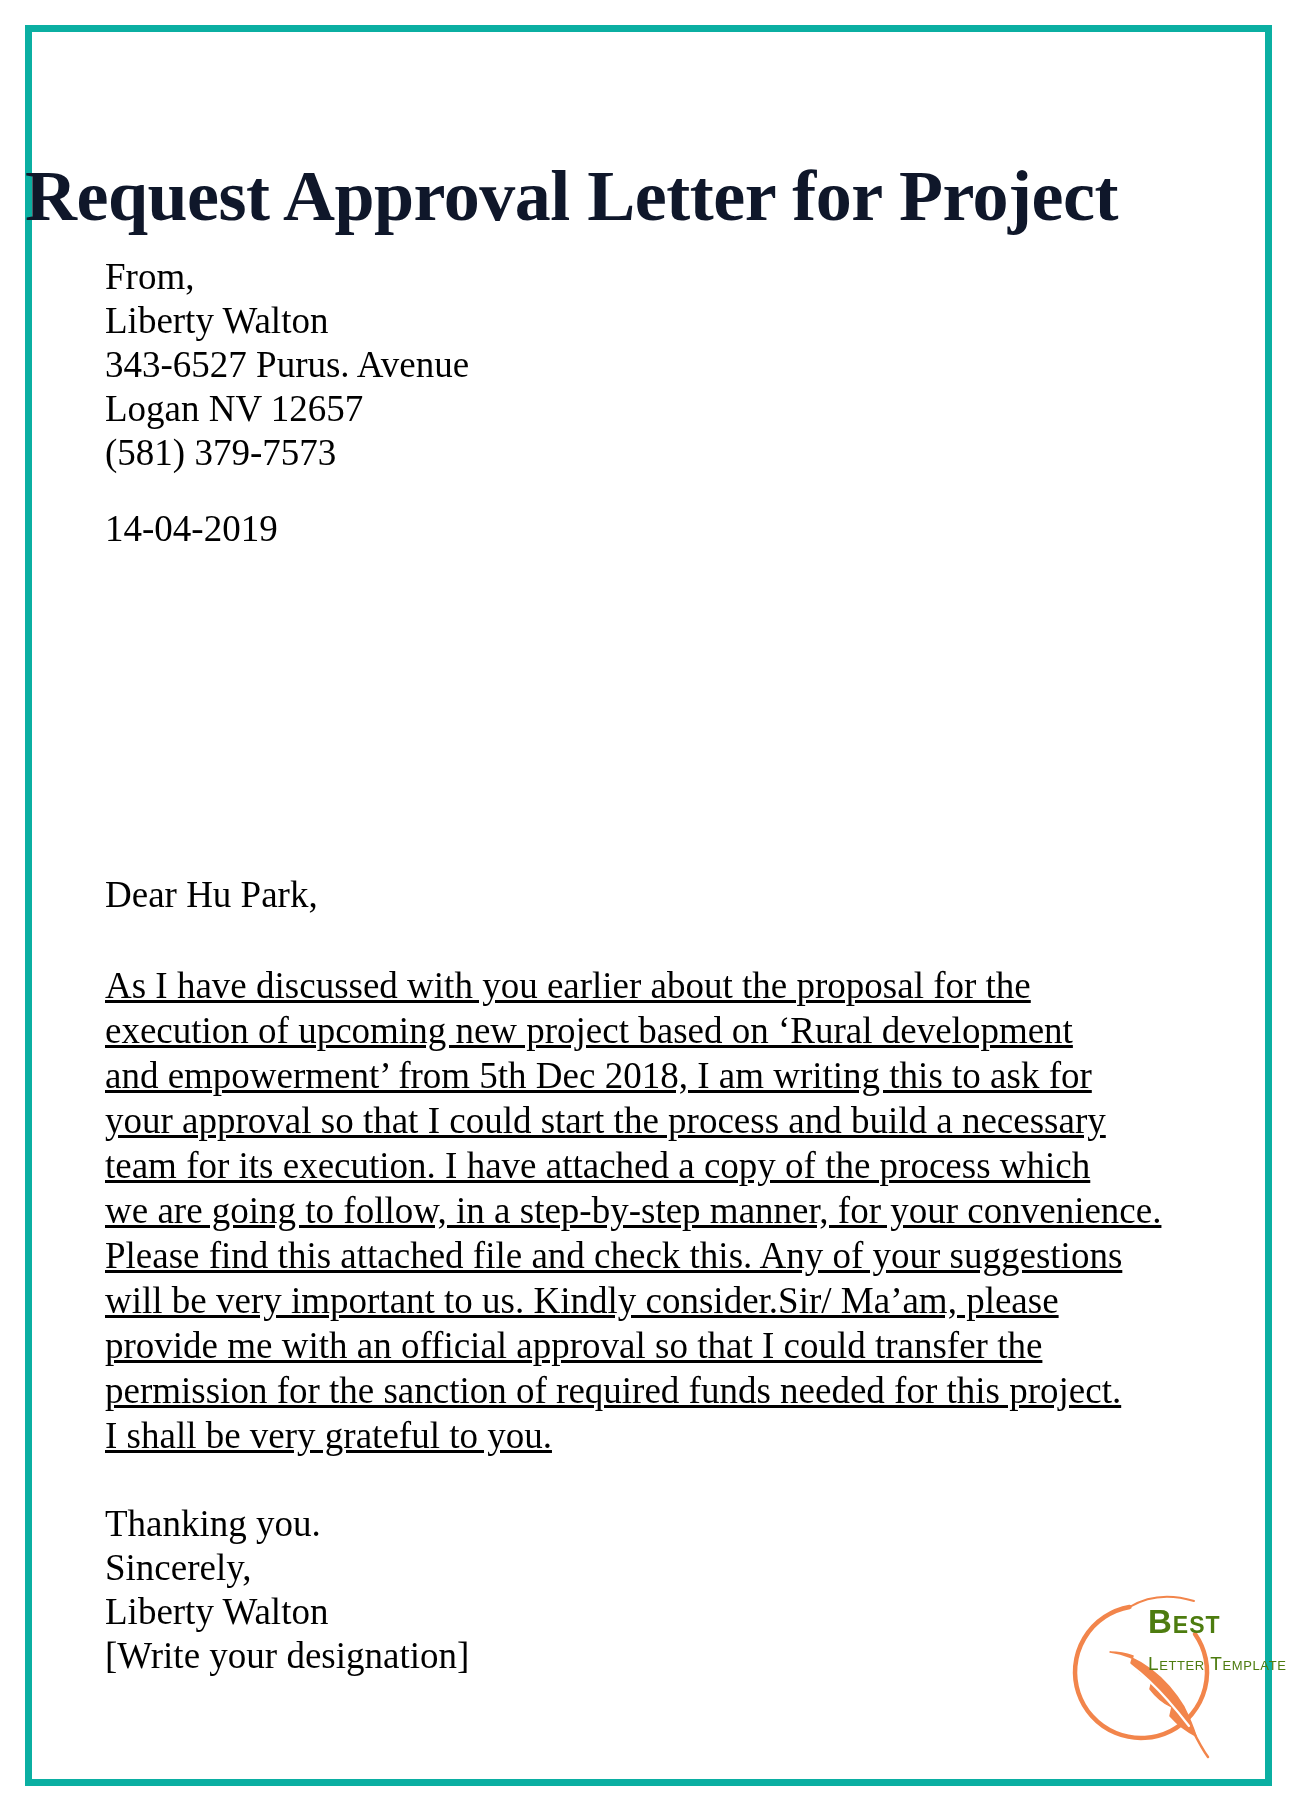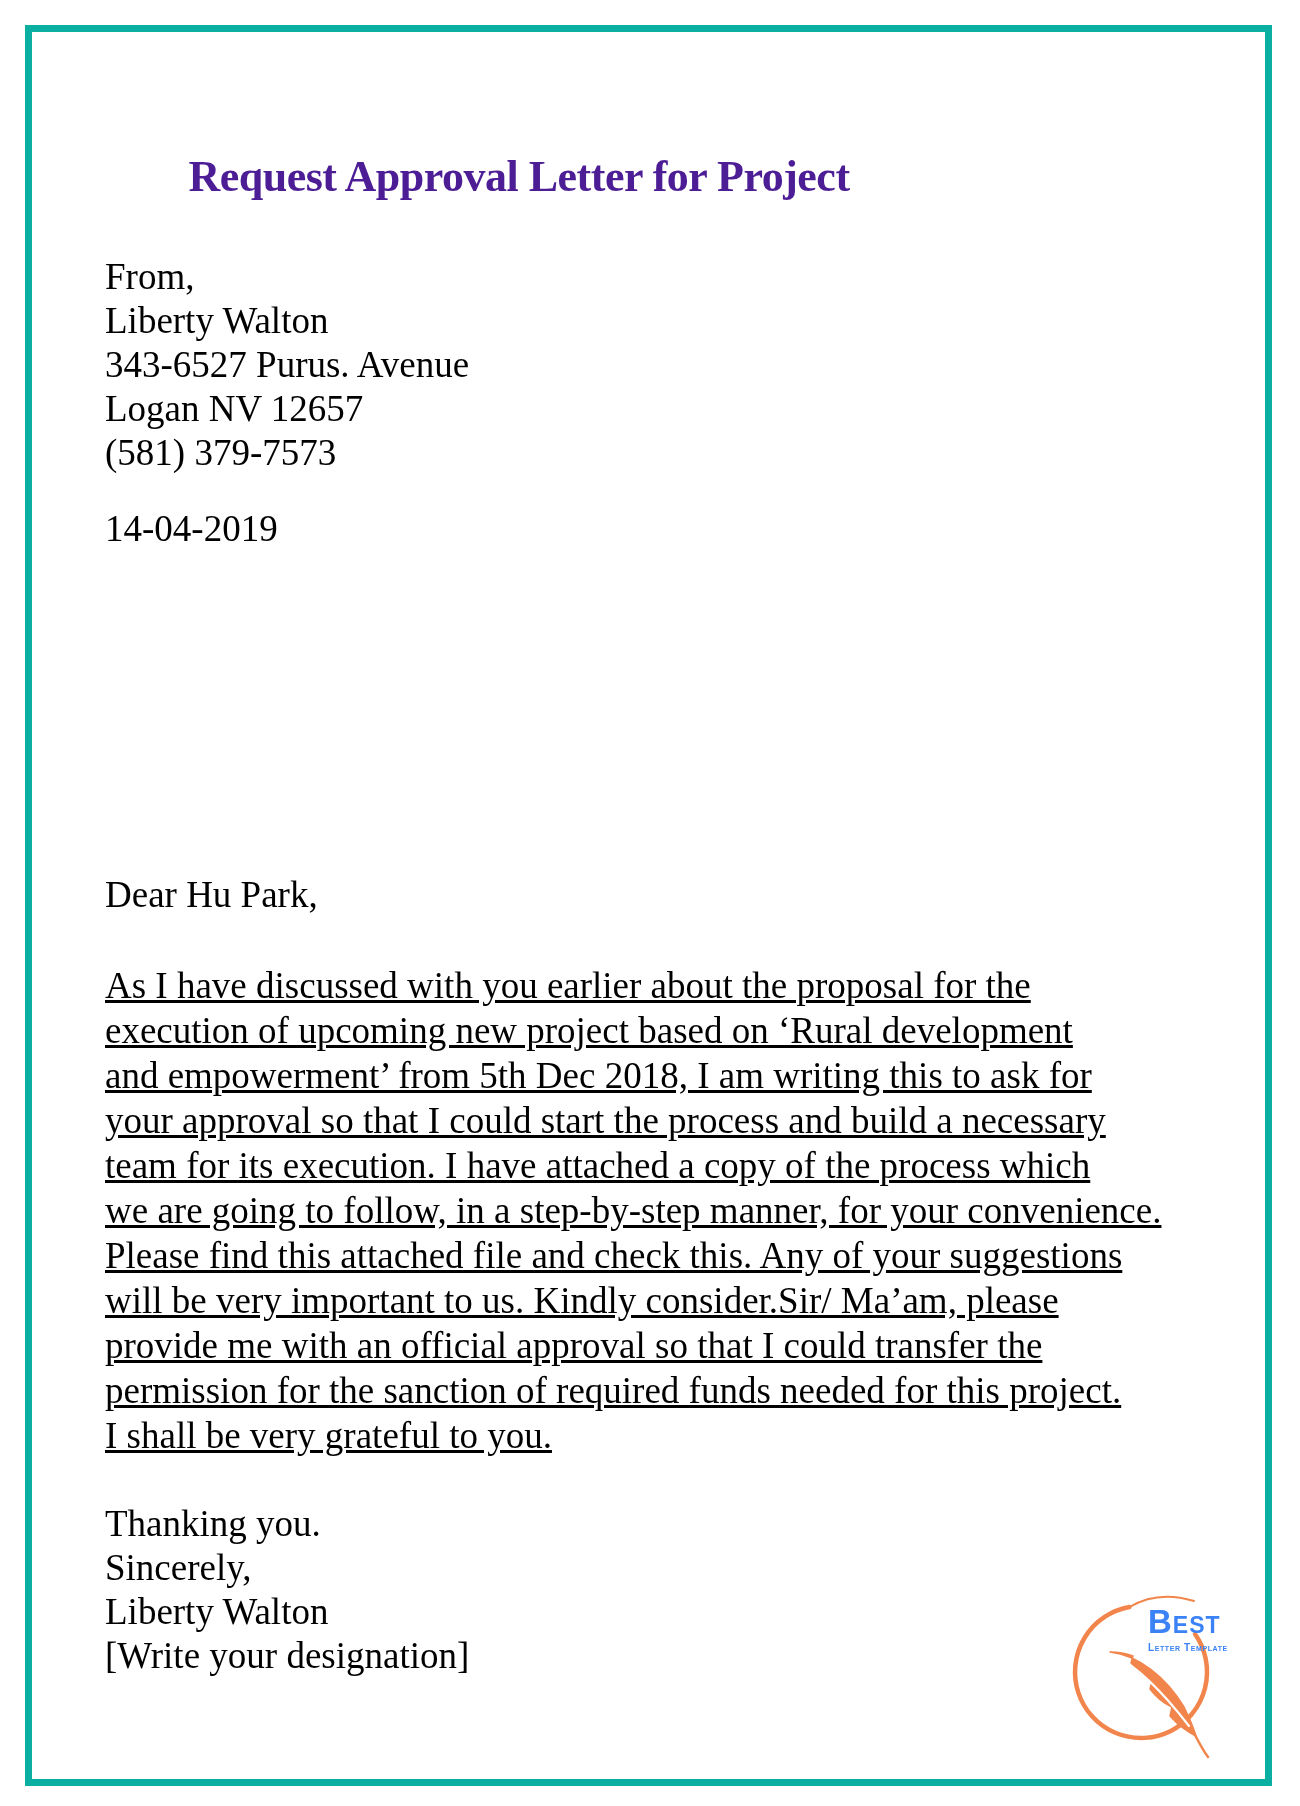--- a/index.html
+++ b/index.html
@@ -7,47 +7,47 @@
     position:relative; width:1300px; height:1806px; background:#ffffff;
     font-family:"Liberation Serif","DejaVu Serif",serif; color:#141414;
     overflow:hidden;
   }
   .frame {
     position:absolute; left:25px; top:25px; width:1247px; height:1761px;
     box-sizing:border-box; border:7px solid #0bafa2; background:transparent;
   }
   .title {
     position:absolute; left:25px; top:117px; width:988px;
-    font-size:44px; line-height:62px; font-weight:bold; text-align:center;
-    letter-spacing:-0.5px; color:#4c1d95; white-space:nowrap;
+    font-size:72px; line-height:62px; font-weight:bold; text-align:center;
+    letter-spacing:-0.5px; color:#0f172a; white-space:nowrap;
   }
   .block {
     position:absolute; left:105px; font-size:37px; line-height:44px;
     white-space:pre-line; color:#000000;
   }
   .from-block  { top:255px; }
   .date-line   { top:507px; }
   .to-block    { top:610px; }
   .salutation  { top:873px;text-align:center; }
   .body-block  { top:963px; line-height:45px; width:1110px;text-decoration:underline; }
   .closing-block { top:1502px; }
   .logo {
     position:absolute; left:1058px; top:1585px; width:200px; height:195px;
   }
   .logo svg { position:absolute; left:0; top:0; }
   .logo-text {
     position:absolute; left:90px; top:20px; width:110px;
-    font-family:"Liberation Sans","DejaVu Sans",sans-serif; color:#3b82f6;
+    font-family:"Liberation Sans","DejaVu Sans",sans-serif; color:#4d7c0f;
   }
   .brand {
     font-size:33px; line-height:34px; font-weight:bold;
     font-variant:small-caps; letter-spacing:1px; white-space:nowrap;
   }
   .tagline {
-    margin-top:1px; font-size:10px; line-height:15px; font-weight:bold;
+    margin-top:17px; font-size:19px; line-height:15px; font-weight:normal;
     font-variant:small-caps; letter-spacing:0.6px; white-space:nowrap;
   }
 </style>
 </head>
 <body>
 
 <div class="page">
 
   <div class="frame"></div>
 

